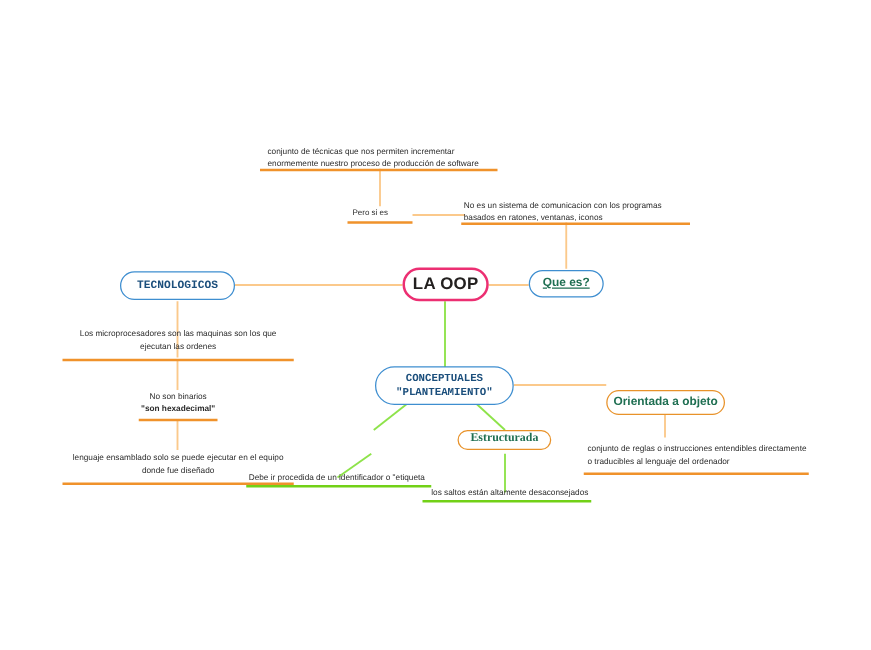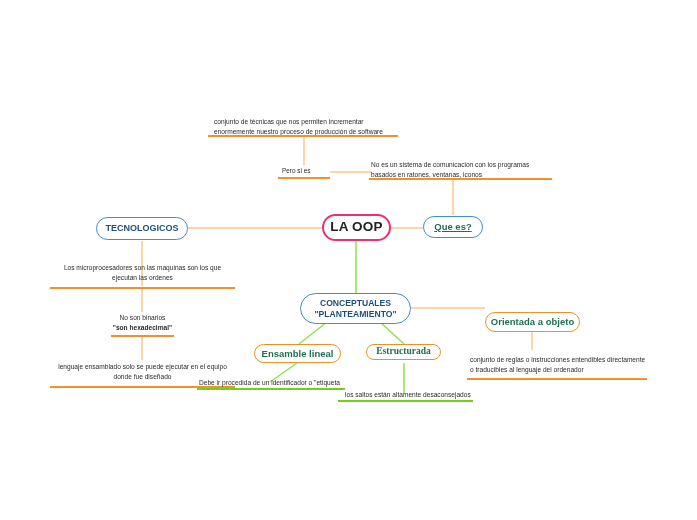--- a/index.html
+++ b/index.html
@@ -46,20 +46,21 @@
   }
   .node-blue {
     border: 1.4px solid #3e8ed0;
     color: #1f6f52;
     font-size: 9.5px;
   }
   .node-blue-dark {
     border: 1.4px solid #3e8ed0;
     color: #1c4f7c;
     font-size: 9px;
+    font-family: Liberation Mono, monospace;
   }
   .node-orange {
     border: 1.6px solid #e8922a;
     color: #1f6f52;
     font-size: 9.5px;
   }
   
   .tblock {
     position: absolute;
     box-sizing: border-box;
@@ -185,23 +186,20 @@
 
   <div class="node node-blue-dark" style="left:96px; top:217px; width:92px; height:23px;">
     <span>TECNOLOGICOS</span>
   </div>
 
   <div class="node node-blue-dark" style="left:300px; top:293px; width:111px; height:31px; border-radius:16px; font-size:8.6px;">
     <span>CONCEPTUALES
 "PLANTEAMIENTO"</span>
   </div>
 
-  <div class="node node-orange" style="left:254px; top:344px; width:87px; height:19px;">
-    <span>Ensamble lineal</span>
-  </div>
 
   <div class="node node-orange" style="left:366px; top:344px; width:75px; height:16px;font-family:Liberation Serif, serif;">
     <span>Estructurada</span>
   </div>
 
   <div class="node node-orange" style="left:485px; top:312px; width:95px; height:20px;">
     <span>Orientada a objeto</span>
   </div>
 
 </div>

